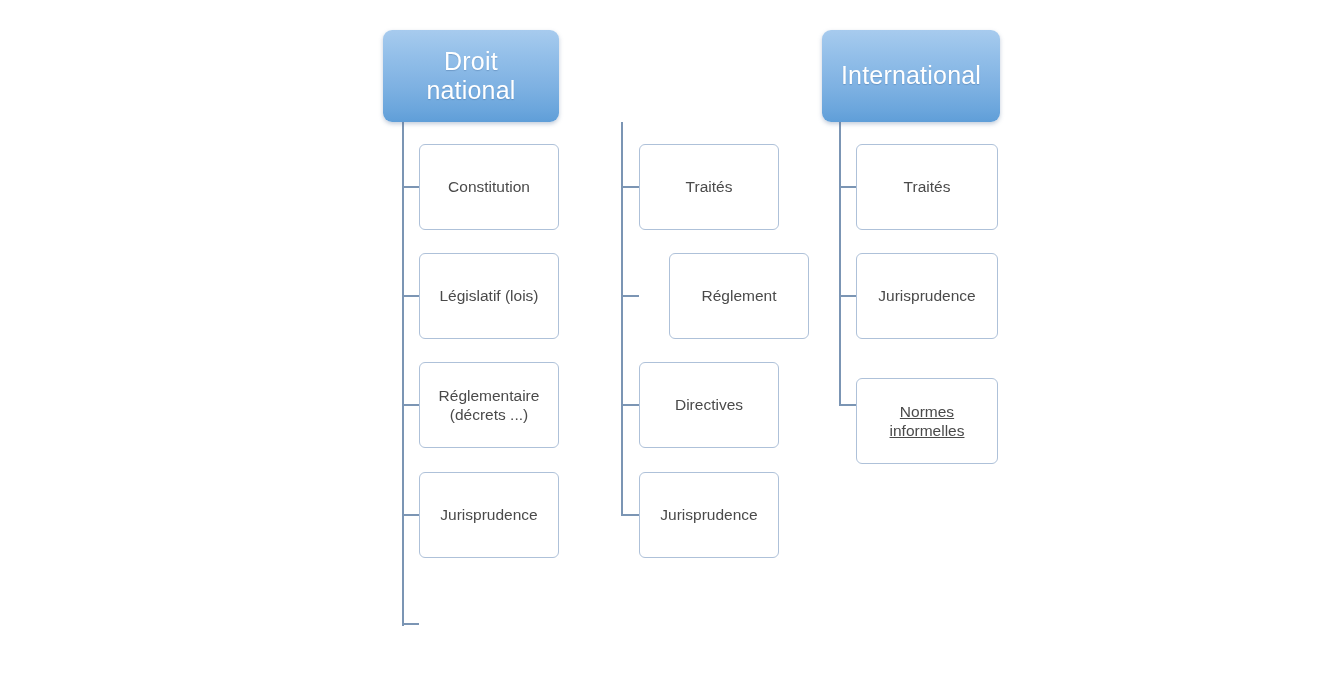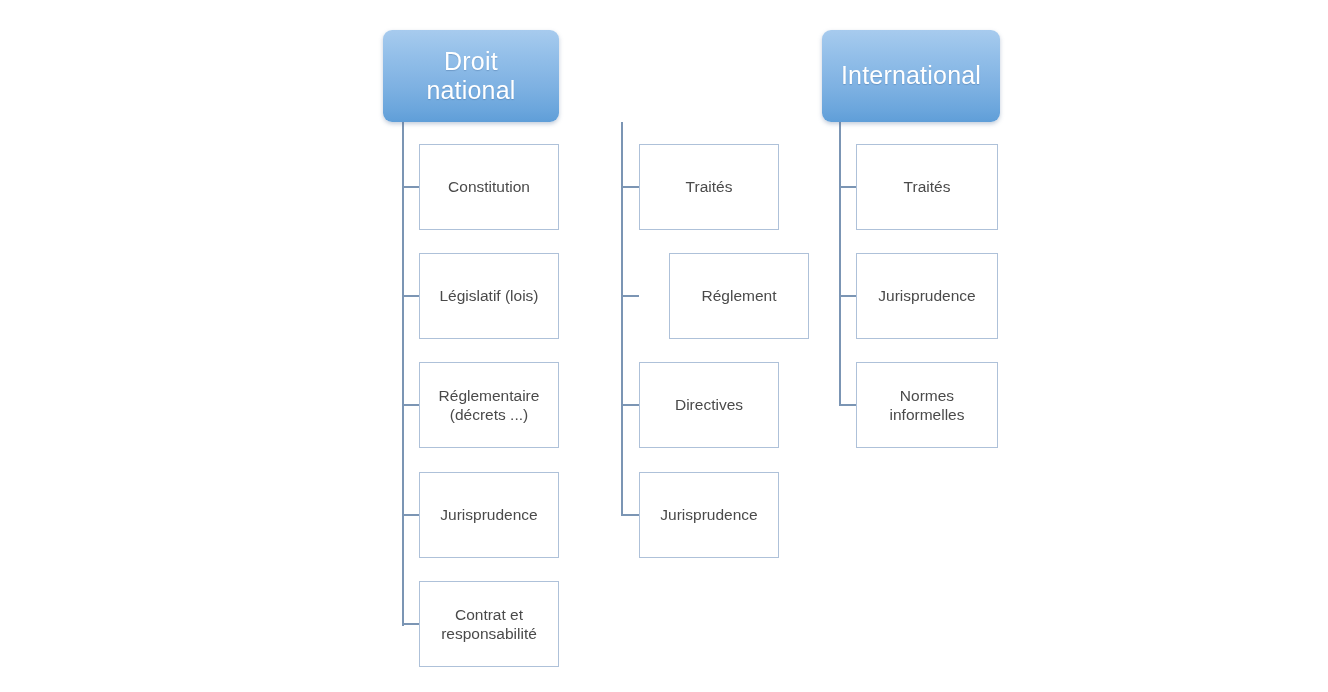--- a/index.html
+++ b/index.html
@@ -41,21 +41,21 @@
     letter-spacing: 0.2px;
     text-shadow: 0 1px 1px rgba(60,100,150,0.35);
     padding: 0 6px;
     z-index: 3;
   }
   
   .node-box {
     position: absolute;
     box-sizing: border-box;
     border: 1.6px solid #aec1d9;
-    border-radius: 0;
+    border-radius: 6px;
     background: #ffffff;
     display: flex;
     align-items: center;
     justify-content: center;
     text-align: center;
     color: #4a4a4a;
     font-size: 15.5px;
     line-height: 1.25;
     padding: 0 8px;
     z-index: 2;
@@ -93,23 +93,20 @@
     </div>
     <div class="branch" style="left: 402px; top: 403.8px; width: 17px;"></div>
     <div class="node-box" style="left: 419px; top: 362px; width: 140px; height: 86px;">
       <span>Réglementaire (décrets ...)</span>
     </div>
     <div class="branch" style="left: 402px; top: 513.8px; width: 17px;"></div>
     <div class="node-box" style="left: 419px; top: 472px; width: 140px; height: 86px;">
       <span>Jurisprudence</span>
     </div>
     <div class="branch" style="left: 402px; top: 622.8px; width: 17px;"></div>
-    <div class="node-box" style="left: 419px; top: 581px; width: 140px; height: 86px;">
-      <span>Contrat et responsabilité</span>
-    </div>
     <div class="trunk" style="left: 621px; top: 122px; height: 394px;"></div>
     <div class="branch" style="left: 621px; top: 185.8px; width: 18px;"></div>
     <div class="node-box" style="left: 639px; top: 144px; width: 140px; height: 86px;">
       <span>Traités</span>
     </div>
     <div class="branch" style="left: 621px; top: 294.8px; width: 18px;"></div>
     <div class="node-box" style="left: 639px; top: 253px; width: 140px; height: 86px; margin-left: 30px;">
       <span>Réglement</span>
     </div>
     <div class="branch" style="left: 621px; top: 403.8px; width: 18px;"></div>
@@ -126,16 +123,16 @@
     </div>
     <div class="branch" style="left: 839px; top: 185.8px; width: 17px;"></div>
     <div class="node-box" style="left: 856px; top: 144px; width: 142px; height: 86px;">
       <span>Traités</span>
     </div>
     <div class="branch" style="left: 839px; top: 294.8px; width: 17px;"></div>
     <div class="node-box" style="left: 856px; top: 253px; width: 142px; height: 86px;">
       <span>Jurisprudence</span>
     </div>
     <div class="branch" style="left: 839px; top: 403.8px; width: 17px;"></div>
-    <div class="node-box" style="left: 856px; top: 362px; width: 142px; height: 86px;">
+    <div class="node-box" style="left: 856px; top: 378px; width: 142px; height: 86px; text-decoration: underline;">
       <span>Normes informelles</span>
     </div>
   </div>
 
 </body></html>

